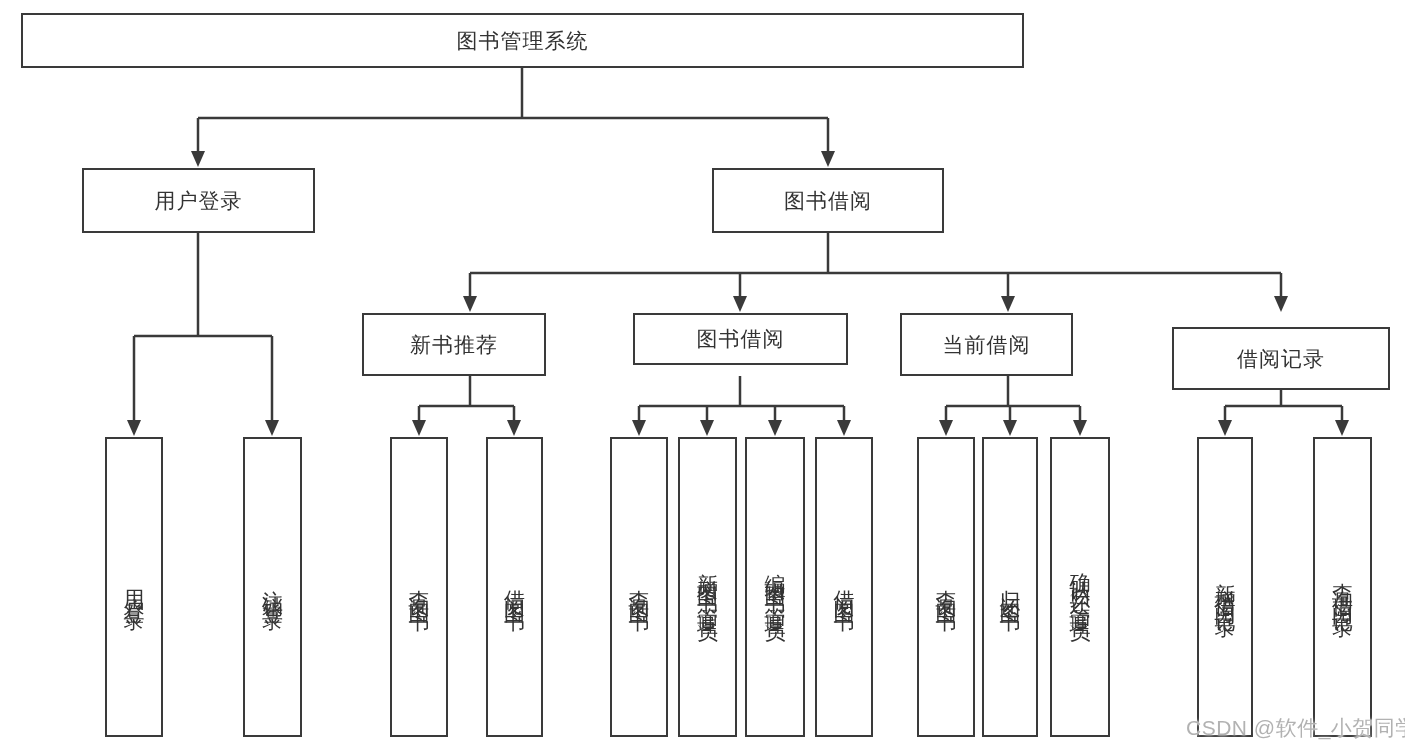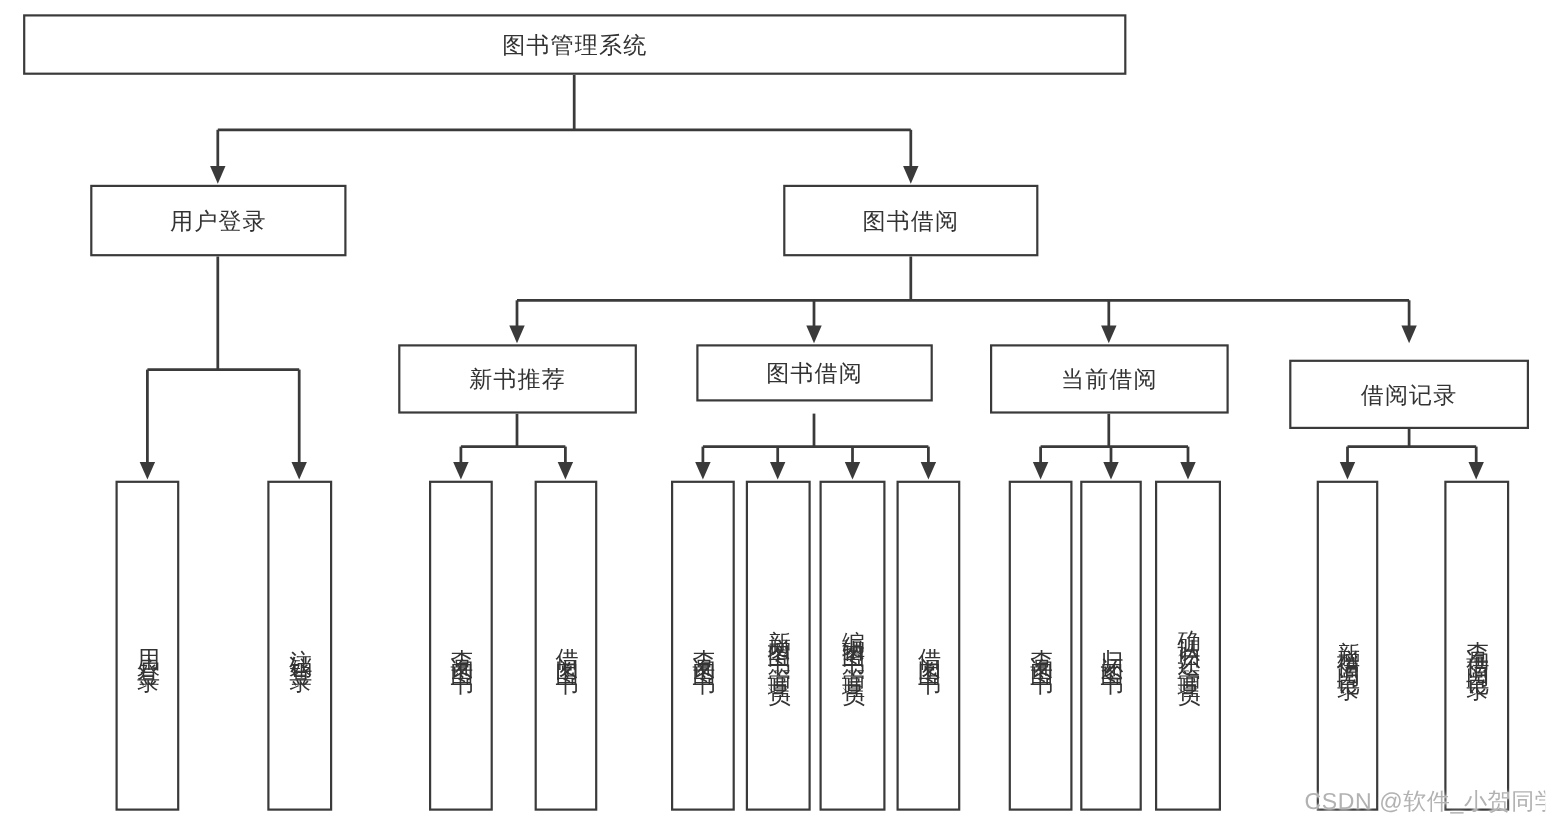--- a/index.html
+++ b/index.html
@@ -124,23 +124,23 @@
     <polygon class="ahead" points="1218,420 1232,420 1225,436"></polygon>
     <path class="cline" d="M1342 406 V422"></path>
     <polygon class="ahead" points="1335,420 1349,420 1342,436"></polygon>
   </svg>
 
   <div class="node" style="left:21px; top:13px; width:1003px; height:55px;">图书管理系统</div>
 
   <div class="node" style="left:82px; top:168px; width:233px; height:65px;">用户登录</div>
   <div class="node" style="left:712px; top:168px; width:232px; height:65px;">图书借阅</div>
 
-  <div class="node" style="left:362px; top:313px; width:217px; height:63px;">新书推荐</div>
+  <div class="node" style="left:362px; top:313px; width:184px; height:63px;">新书推荐</div>
   <div class="node" style="left:633px; top:313px; width:215px; height:52px;">图书借阅</div>
-  <div class="node" style="left:900px; top:313px; width:217px; height:63px;">当前借阅</div>
+  <div class="node" style="left:900px; top:313px; width:173px; height:63px;">当前借阅</div>
   <div class="node" style="left:1172px; top:327px; width:218px; height:63px;">借阅记录</div>
 
   <div class="node node--leaf" style="left:105px; top:437px; width:58px; height:300px;">用户登录</div>
   <div class="node node--leaf" style="left:243px; top:437px; width:59px; height:300px;">注销登录</div>
 
   <div class="node node--leaf" style="left:390px; top:437px; width:58px; height:300px;">查询图书</div>
   <div class="node node--leaf" style="left:486px; top:437px; width:57px; height:300px;">借阅图书</div>
 
   <div class="node node--leaf" style="left:610px; top:437px; width:58px; height:300px;">查询图书</div>
   <div class="node node--leaf" style="left:678px; top:437px; width:59px; height:300px;">新增图书（管理员）</div>

